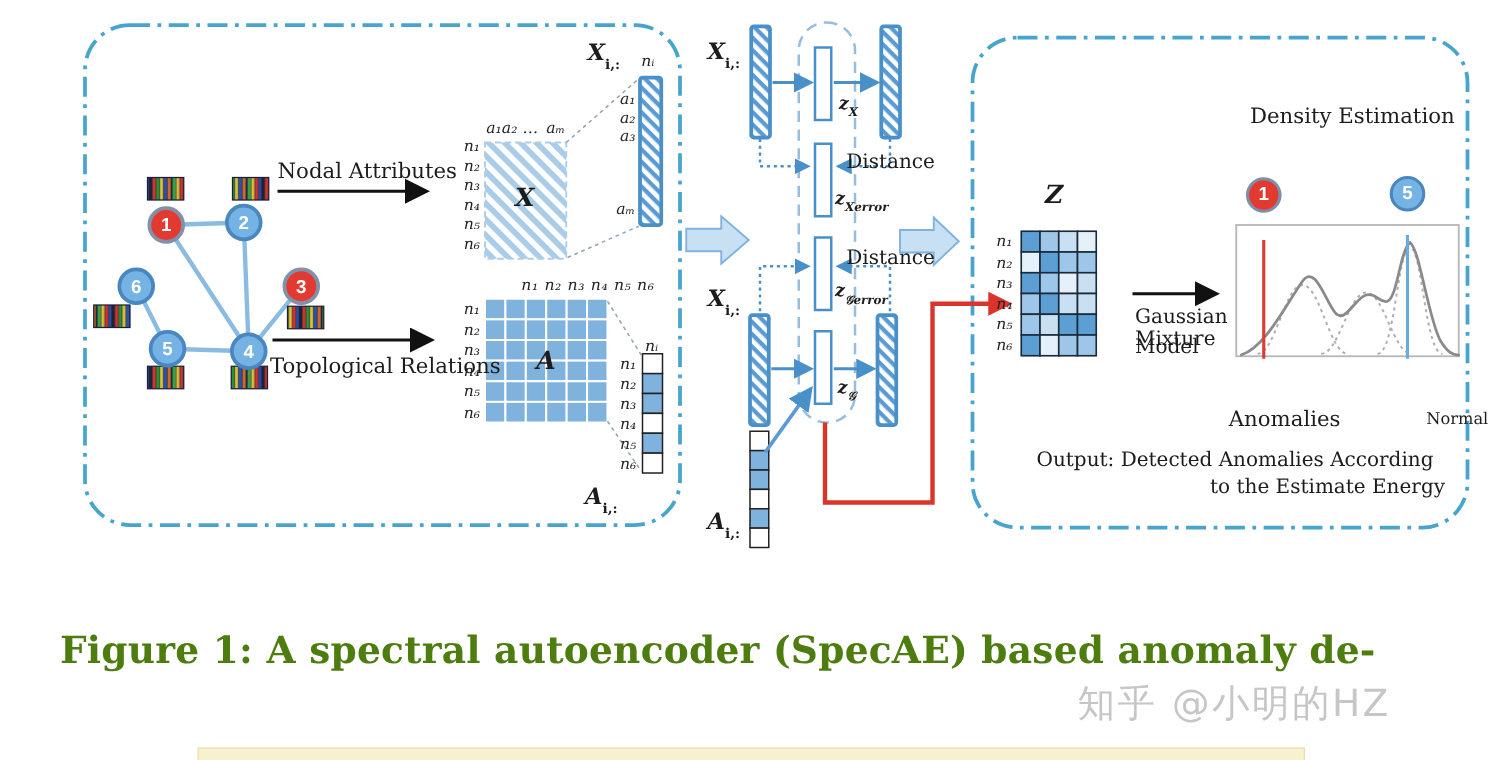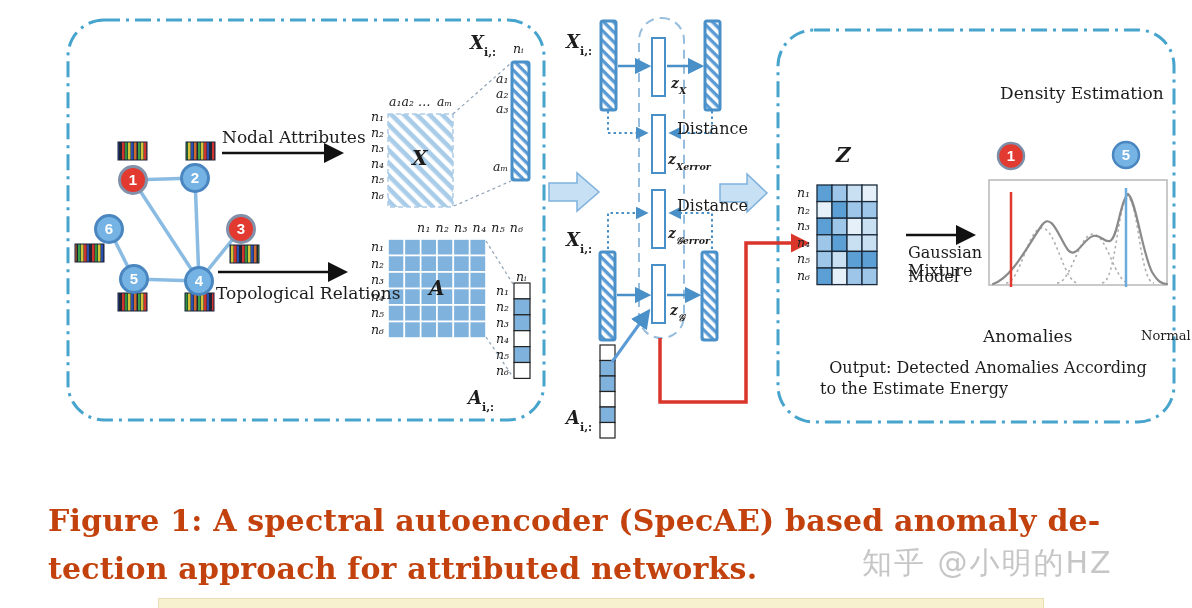--- a/index.html
+++ b/index.html
@@ -8,21 +8,21 @@
   #diagram{position:absolute;left:0;top:0;}
   #overlay{position:absolute;left:0;top:0;width:1192px;height:470px;}
   .lbl{position:absolute;white-space:nowrap;color:#1c1c1c;font-size:16px;line-height:1.1;}
   .math{font-weight:bold;font-style:italic;font-size:18px;}
   .math sub{font-style:normal;font-size:11px;font-weight:bold;position:relative;top:2px;}
   .zlbl{font-weight:bold;font-style:italic;font-size:14px;}
   .zlbl sub{font-size:9.5px;position:relative;top:2px;}
   .mathsm{font-style:italic;font-size:12.5px;color:#222;}
   .right{text-align:right;}
   .big{font-size:20px;font-weight:bold;font-style:italic;}
-  .caption{position:absolute;font-weight:bold;font-size:30px;color:#c2410c;letter-spacing:0.2px;white-space:nowrap;}
+  .caption{position:absolute;font-weight:bold;font-size:30px;color:#4d7c0f;letter-spacing:0.2px;white-space:nowrap;}
   .watermark{position:absolute;color:#c6c6c6;font-size:30px;letter-spacing:2px;
              font-family:"DejaVu Sans","Liberation Sans",sans-serif;white-space:nowrap;}
   .hl-bar{position:absolute;background:#f8f1cf;border:1px solid #eadfb4;}
   .circnum{position:absolute;width:18px;text-align:center;color:#fff;font-weight:bold;font-size:15px;
            font-family:"Liberation Sans","DejaVu Sans",sans-serif;}
 </style>
 </head>
 <body>
 
 <div id="stage">
@@ -257,21 +257,21 @@
     <div class="lbl" style="left:1000px;top:84px;font-size:17px;">Density Estimation</div>
     <div class="lbl big" style="left:836px;top:144px;">Z</div>
     <div class="lbl" style="left:908px;top:244px;">Gaussian</div>
     <div class="lbl" style="left:908px;top:262px;">Mixture</div>
     <div class="lbl" style="left:908px;top:268px;">Model</div>
     <div class="circnum" style="left:1002px;top:147px;">1</div>
     <div class="circnum" style="left:1117px;top:146px;">5</div>
     <div class="lbl" style="left:983px;top:327px;font-size:17px;text-align:right;">Anomalies</div>
     <div class="lbl" style="left:1101px;top:329px;font-size:13px;margin-left:40px;">Normal</div>
     <div class="lbl" style="left:820px;top:359px;width:336px;text-align:center;">Output: Detected  Anomalies According</div>
-    <div class="lbl" style="left:820px;top:380px;width:336px;text-align:left;">to the Estimate Energy</div>
+    <div class="lbl" style="left:820px;top:380px;width:336px;text-align:right;">to the Estimate Energy</div>
   <div class="lbl mathsm right" style="left: 352px; top: 110px; width: 32px;">n₁</div>
       <div class="lbl mathsm right" style="left: 352px; top: 125.5px; width: 32px;">n₂</div>
       <div class="lbl mathsm right" style="left: 352px; top: 141px; width: 32px;">n₃</div>
       <div class="lbl mathsm right" style="left: 352px; top: 156.5px; width: 32px;">n₄</div>
       <div class="lbl mathsm right" style="left: 352px; top: 172px; width: 32px;">n₅</div>
       <div class="lbl mathsm right" style="left: 352px; top: 187.5px; width: 32px;">n₆</div>
       <div class="lbl mathsm right" style="left: 352px; top: 240px; width: 32px;">n₁</div>
       <div class="lbl mathsm right" style="left: 352px; top: 256.5px; width: 32px;">n₂</div>
       <div class="lbl mathsm right" style="left: 352px; top: 273px; width: 32px;">n₃</div>
       <div class="lbl mathsm right" style="left: 352px; top: 289.5px; width: 32px;">n₄</div>
@@ -285,17 +285,16 @@
       <div class="lbl mathsm right" style="left: 481px; top: 363.5px; width: 28px;">n₆</div>
       <div class="lbl mathsm right" style="left: 778px; top: 186px; width: 32px;">n₁</div>
       <div class="lbl mathsm right" style="left: 778px; top: 202.6px; width: 32px;">n₂</div>
       <div class="lbl mathsm right" style="left: 778px; top: 219.2px; width: 32px;">n₃</div>
       <div class="lbl mathsm right" style="left: 778px; top: 235.8px; width: 32px;">n₄</div>
       <div class="lbl mathsm right" style="left: 778px; top: 252.4px; width: 32px;">n₅</div>
       <div class="lbl mathsm right" style="left: 778px; top: 269px; width: 32px;">n₆</div>
     </div>
 
   <div class="caption" style="left:48px;top:503px;">Figure 1: A spectral autoencoder (SpecAE) based anomaly de-</div>
-  <div class="caption" style="left:48px;top:551px;">tection approach for attributed networks.</div>
 
   <div class="watermark" style="left:862px;top:543px;">知乎 @小明的HZ</div>
   <div class="hl-bar" style="left:158px;top:598px;width:884px;height:10px;"></div>
 </div>
 
 </body></html>

